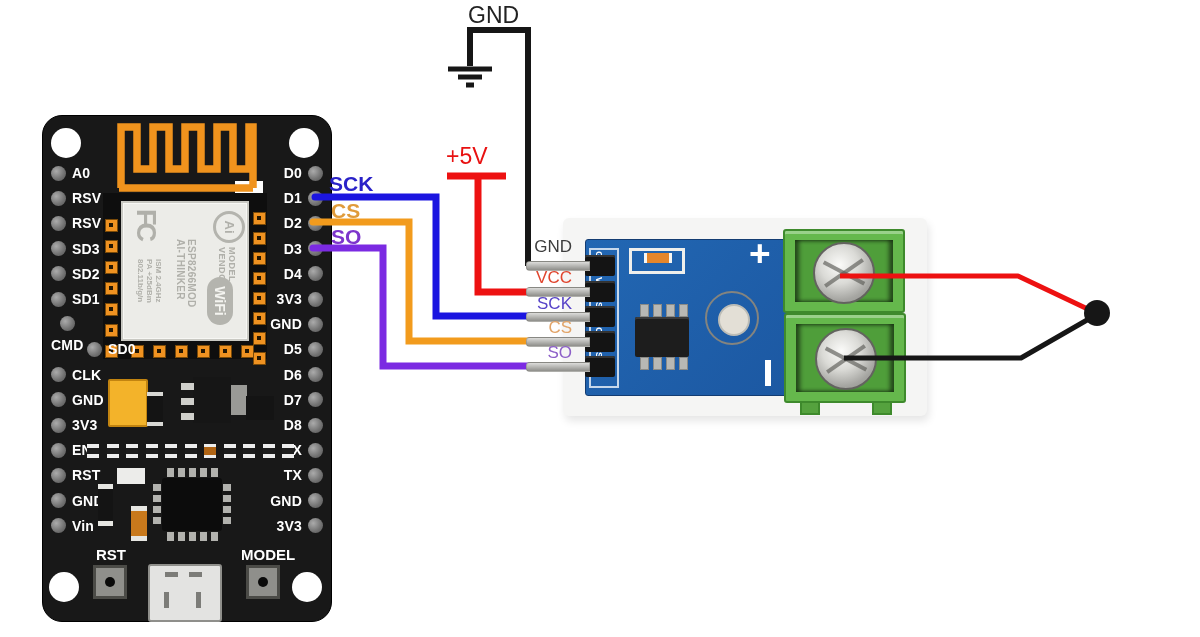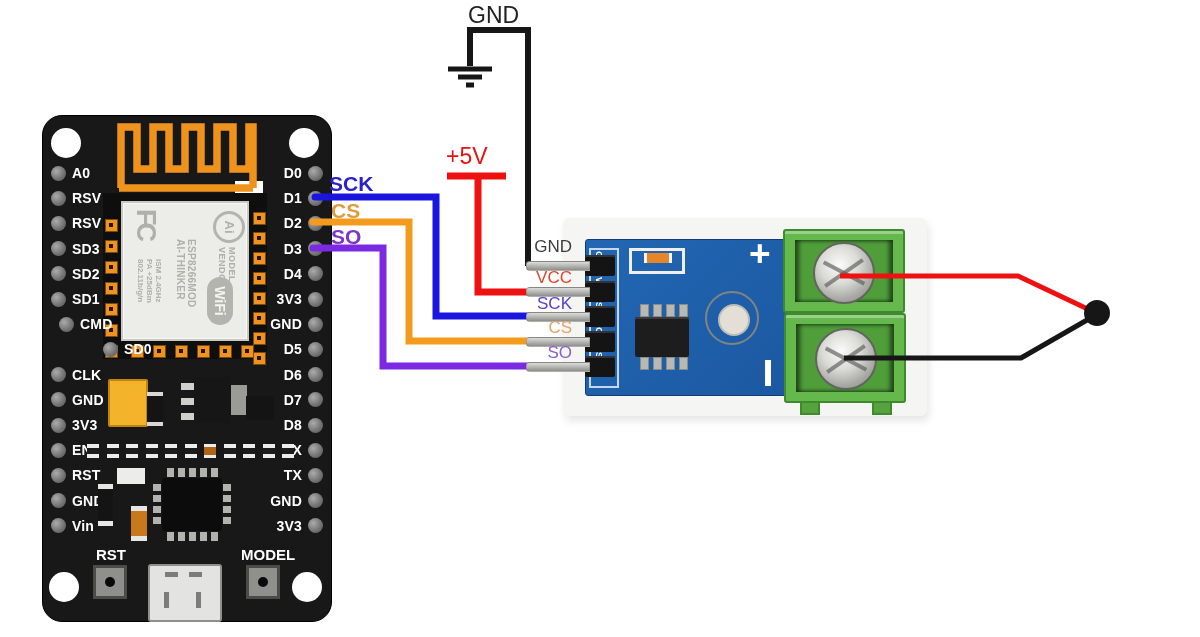--- a/index.html
+++ b/index.html
@@ -179,25 +179,25 @@
           <span class="pin-label">SD3</span>
         </div>
         <div class="pin-row left" style="top: 149.8px; left: 8px;">
           <span class="pin-circle"></span>
           <span class="pin-label">SD2</span>
         </div>
         <div class="pin-row left" style="top: 175px; left: 8px;">
           <span class="pin-circle"></span>
           <span class="pin-label">SD1</span>
         </div>
-        <div class="pin-row left" style="top: 200.2px; left: 16px;">
+        <div class="pin-row left" style="top: 200.2px; left: 8px; flex-direction: column;">
           <span class="pin-circle"></span>
           <span class="pin-label">CMD</span>
         </div>
-        <div class="pin-row left" style="top: 225.4px; left: 24px; padding-left: 36px;">
+        <div class="pin-row left" style="top: 225.4px; left: 8px; padding-left: 36px;">
           <span class="pin-circle"></span>
           <span class="pin-label">SD0</span>
         </div>
         <div class="pin-row left" style="top: 250.6px; left: 8px;">
           <span class="pin-circle"></span>
           <span class="pin-label">CLK</span>
         </div>
         <div class="pin-row left" style="top: 275.8px; left: 8px;">
           <span class="pin-circle"></span>
           <span class="pin-label">GND</span>

